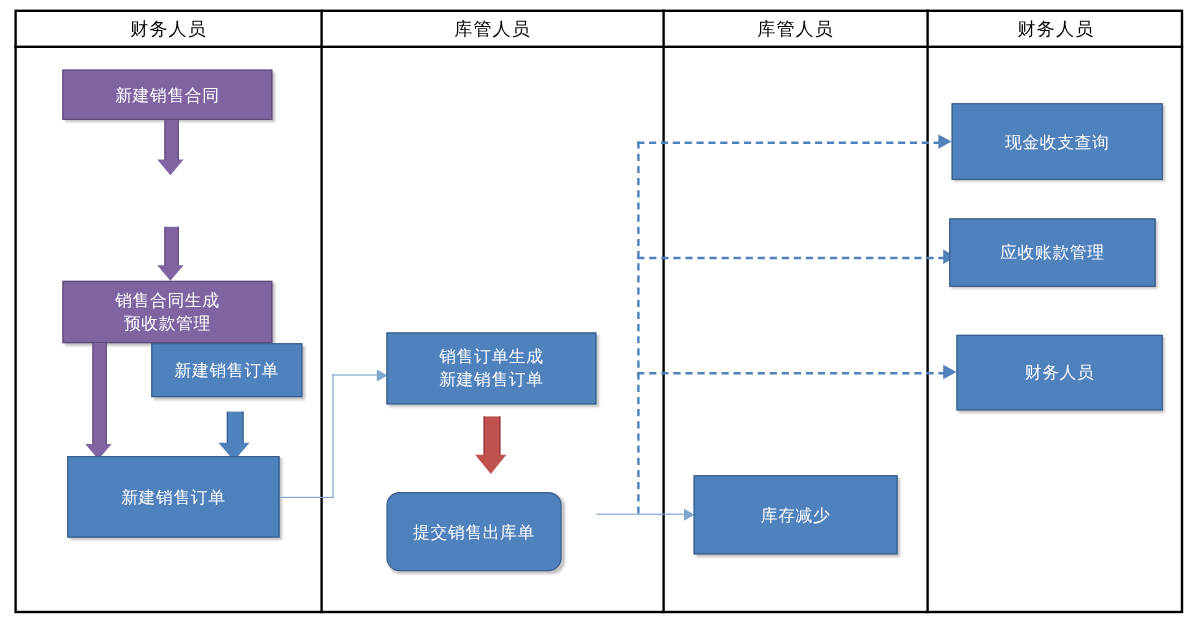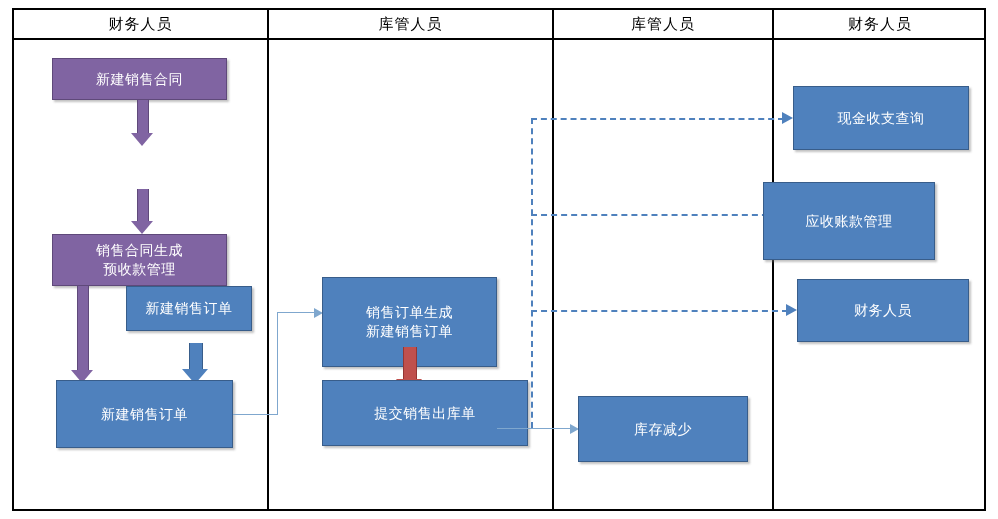--- a/index.html
+++ b/index.html
@@ -92,47 +92,47 @@
     <div class="arrow-head blue-head" style="left:1px;top:26px;"></div>
   </div>
 
   <div class="node blue" style="left:56px;top:380px;width:177px;height:68px;">新建销售订单</div>
 
   <div class="thin-h" style="left:233px;top:414px;width:45px;"></div>
   <div class="thin-v" style="left:277px;top:312px;height:103px;"></div>
   <div class="thin-h" style="left:277px;top:312px;width:42px;"></div>
   <div class="thin-head" style="left:314px;top:308px;"></div>
 
-  <div class="node blue" style="left:322px;top:277px;width:175px;height:90px;flex-direction:column;">
+  <div class="node blue" style="left:322px;top:277px;width:175px;height:60px;flex-direction:column;">
     <span>销售订单生成</span>
     <span>新建销售订单</span>
   </div>
 
   <div class="arrow" style="left:395px;top:347px;width:28px;height:50px;">
     <div class="arrow-shaft red-shaft" style="left:8px;top:0;width:12px;height:33px;"></div>
     <div class="arrow-head red-head" style="left:1px;top:32px;"></div>
   </div>
 
-  <div class="node blue" style="left:322px;top:380px;width:206px;height:66px;">提交销售出库单</div>
+  <div class="node blue" style="left:322px;top:410px;width:146px;height:66px;border-radius:11px;">提交销售出库单</div>
 
   <div class="thin-h" style="left:497px;top:428px;width:76px;"></div>
   <div class="thin-head" style="left:570px;top:424px;"></div>
 
   <div class="dash-v" style="left:531px;top:118px;height:310px;"></div>
 
   <div class="dash-h" style="left:531px;top:118px;width:253px;"></div>
   <div class="dash-head" style="left:782px;top:112px;"></div>
 
   <div class="dash-h" style="left:531px;top:214px;width:257px;"></div>
   <div class="dash-head" style="left:786px;top:208px;"></div>
 
   <div class="dash-h" style="left:531px;top:310px;width:257px;"></div>
   <div class="dash-head" style="left:786px;top:304px;"></div>
 
   <div class="node blue" style="left:793px;top:86px;width:176px;height:64px;">现金收支查询</div>
 
   <div class="node blue" style="left:578px;top:396px;width:170px;height:66px;">库存减少</div>
 
-  <div class="node blue" style="left:763px;top:182px;width:172px;height:78px;">应收账款管理</div>
+  <div class="node blue" style="left:791px;top:182px;width:172px;height:57px;">应收账款管理</div>
 
   <div class="node blue" style="left:797px;top:279px;width:172px;height:63px;">财务人员</div>
 
 </div>
 
 </body></html>

